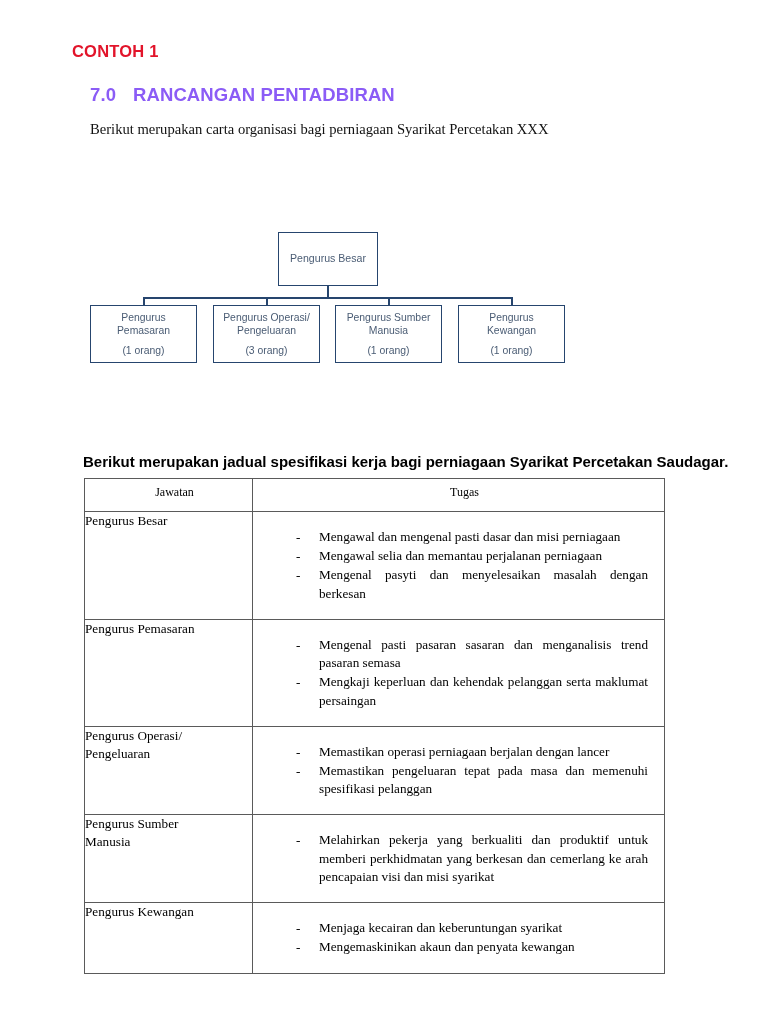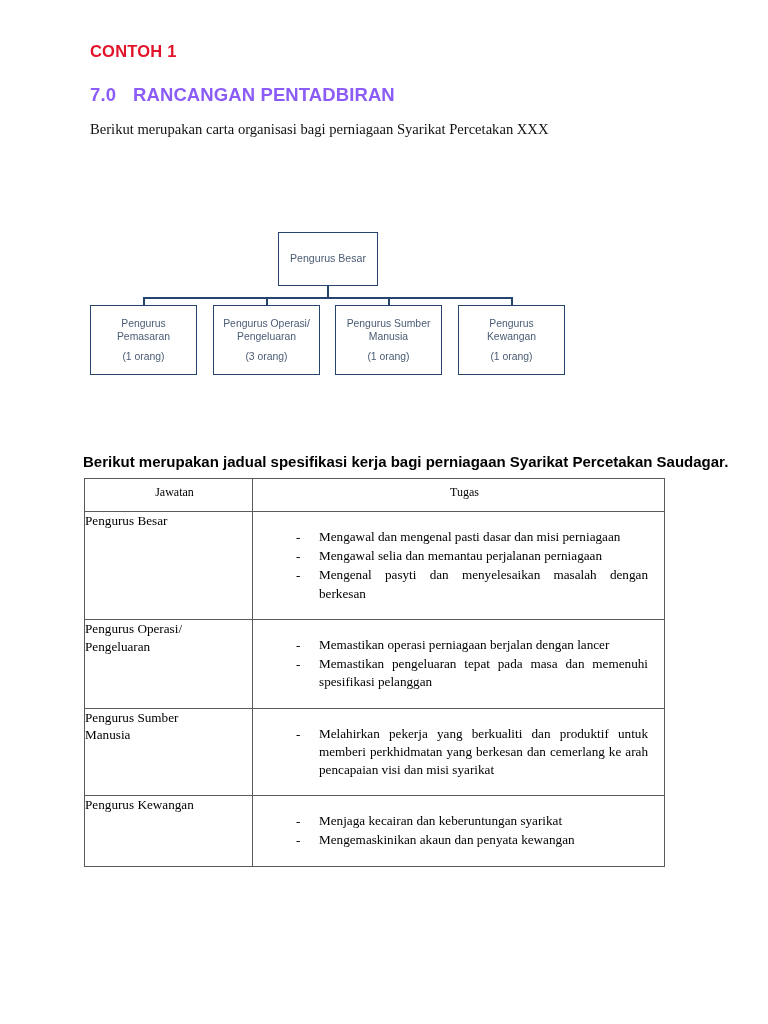--- a/index.html
+++ b/index.html
@@ -12,21 +12,21 @@
     height: 1024px;
     position: relative;
     font-family: "Liberation Serif", serif;
     color: #000000;
     overflow: hidden;
   }
 
   
   .contoh-heading {
     position: absolute;
-    left: 90px;
+    left: 72px;
     top: 42px;
     font-family: "Liberation Sans", sans-serif;
     font-weight: bold;
     font-size: 16.5px;
     letter-spacing: 0.2px;
     color: #E2142A;
     white-space: nowrap;
   }
   .section-heading {
     position: absolute;
@@ -88,21 +88,21 @@
   .org-root {
     left: 278px;
     top: 232px;
     width: 100px;
     height: 54px;
     font-size: 10.6px;
   }
   .org-child {
     top: 305px;
     width: 107px;
-    height: 70px;
+    height: 58px;
     font-size: 10.4px;
     padding: 3px 2px;
   }
   .org-child .title-line { display: block; }
   .org-child .count {
     display: block;
     margin-top: 6px;
   }
   .c0 { left: 90px; }
   .c1 { left: 213px; }
@@ -242,20 +242,29 @@
       <td class="cell-role">Pengurus Besar</td>
       <td class="cell-tasks">
         <ul class="task-list">
           <li class="nojust">Mengawal dan mengenal pasti dasar dan misi perniagaan</li>
           <li class="nojust">Mengawal selia dan memantau perjalanan perniagaan</li>
           <li>Mengenal pasyti dan menyelesaikan masalah dengan berkesan</li>
         </ul>
       </td>
     </tr>
 
+    <tr>
+      <td class="cell-role">Pengurus Pemasaran</td>
+      <td class="cell-tasks">
+        <ul class="task-list">
+          <li>Mengenal pasti pasaran sasaran dan menganalisis trend pasaran semasa</li>
+          <li>Mengkaji keperluan dan kehendak pelanggan serta maklumat persaingan</li>
+        </ul>
+      </td>
+    </tr>
 
     <tr>
       <td class="cell-role">
         <div>Pengurus Operasi/</div>
         <div>Pengeluaran</div>
       </td>
       <td class="cell-tasks">
         <ul class="task-list">
           <li class="nojust">Memastikan operasi perniagaan berjalan dengan lancer</li>
           <li>Memastikan pengeluaran tepat pada masa dan memenuhi spesifikasi pelanggan</li>

